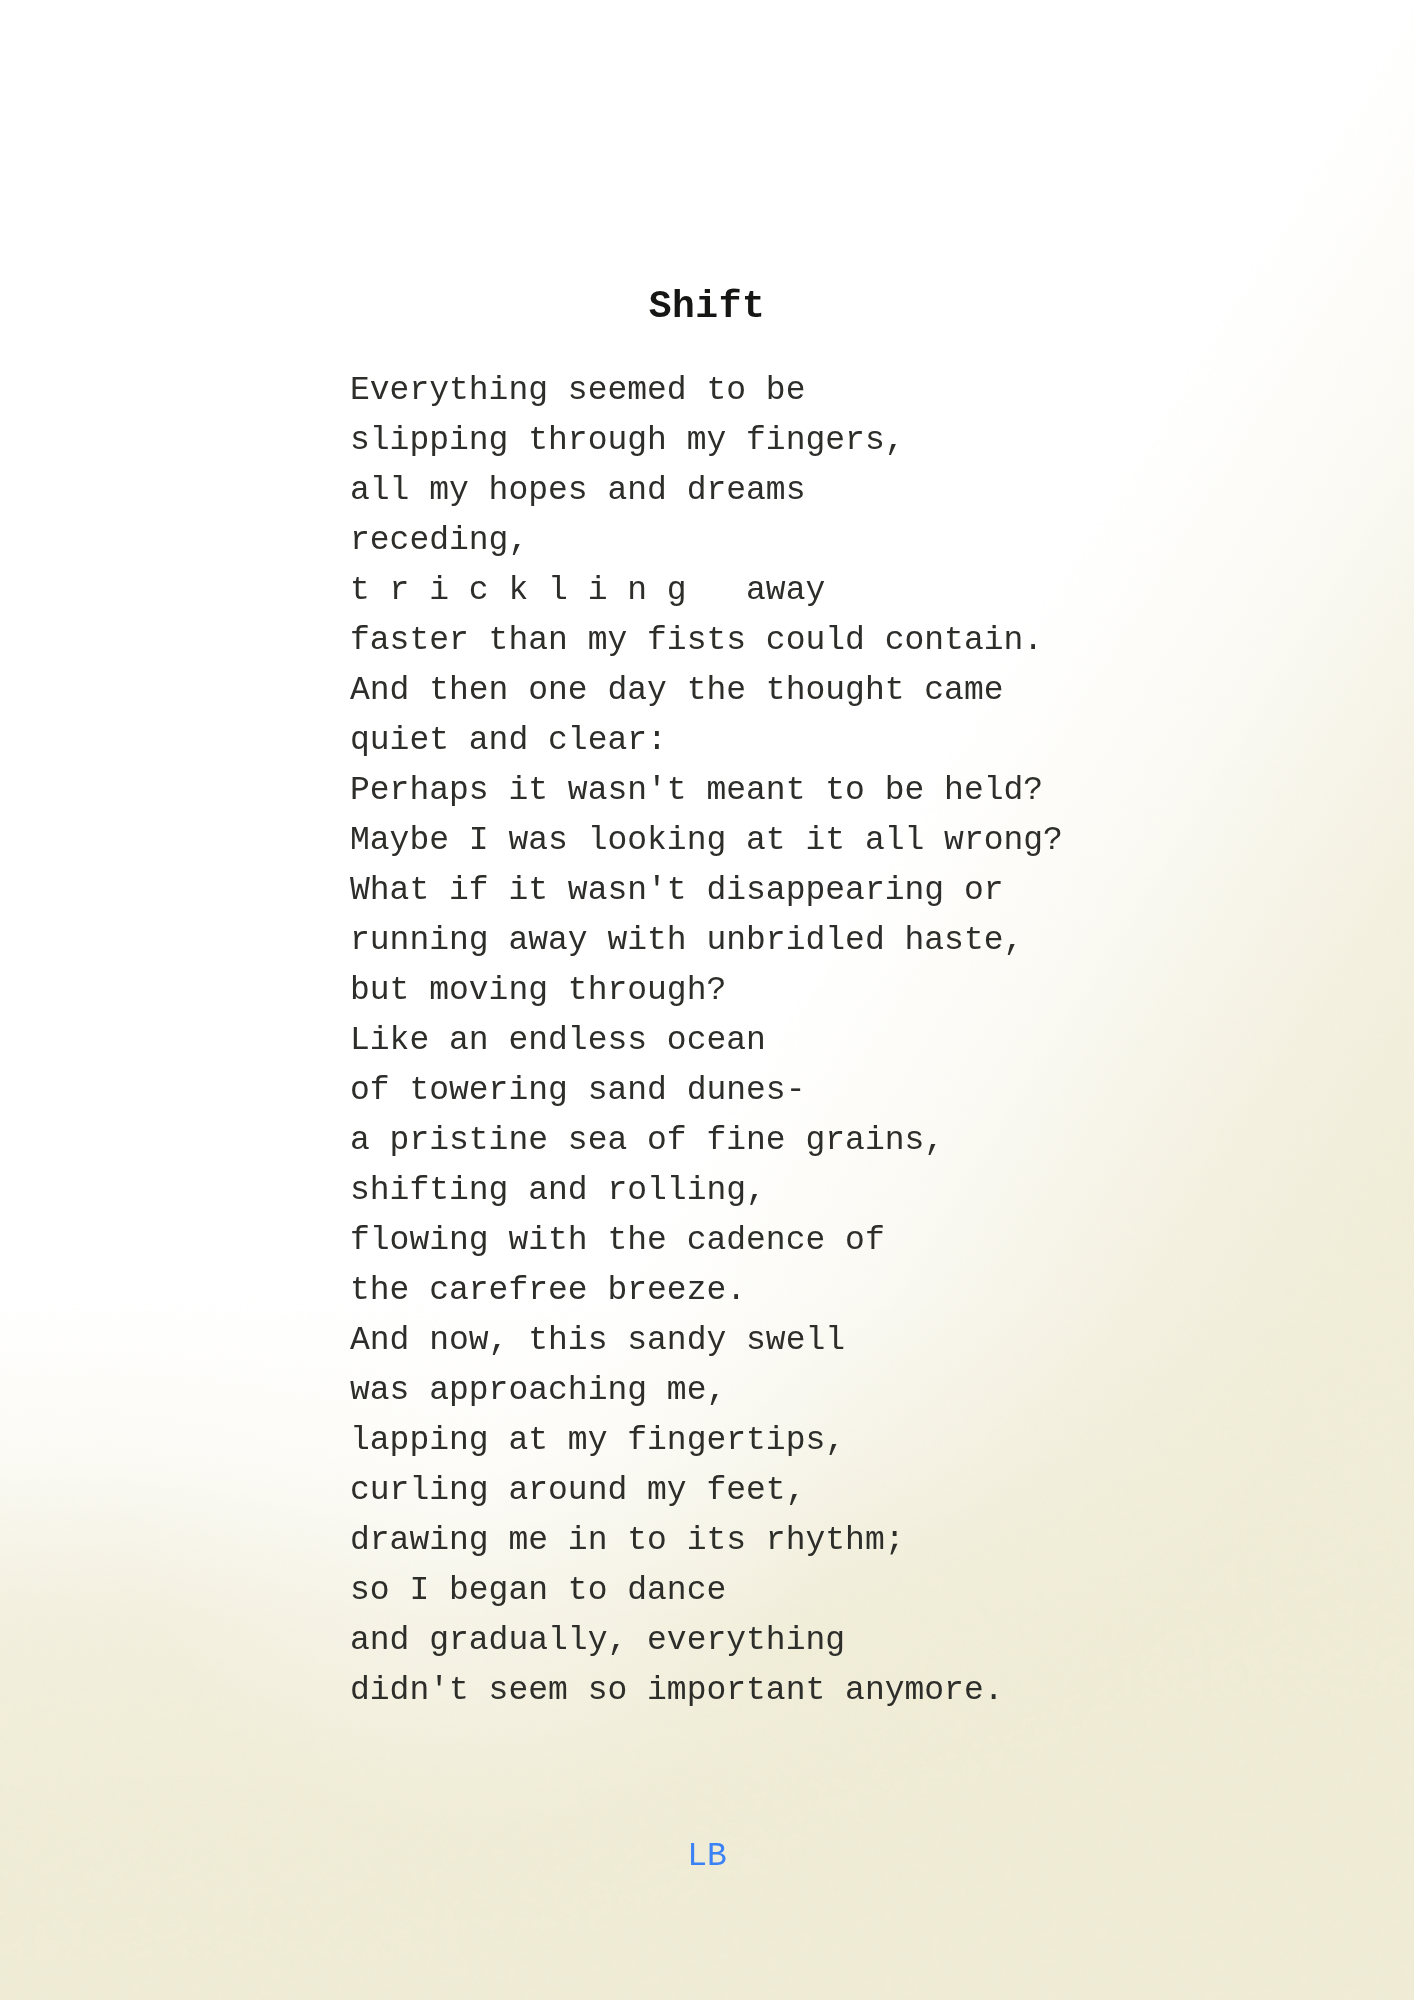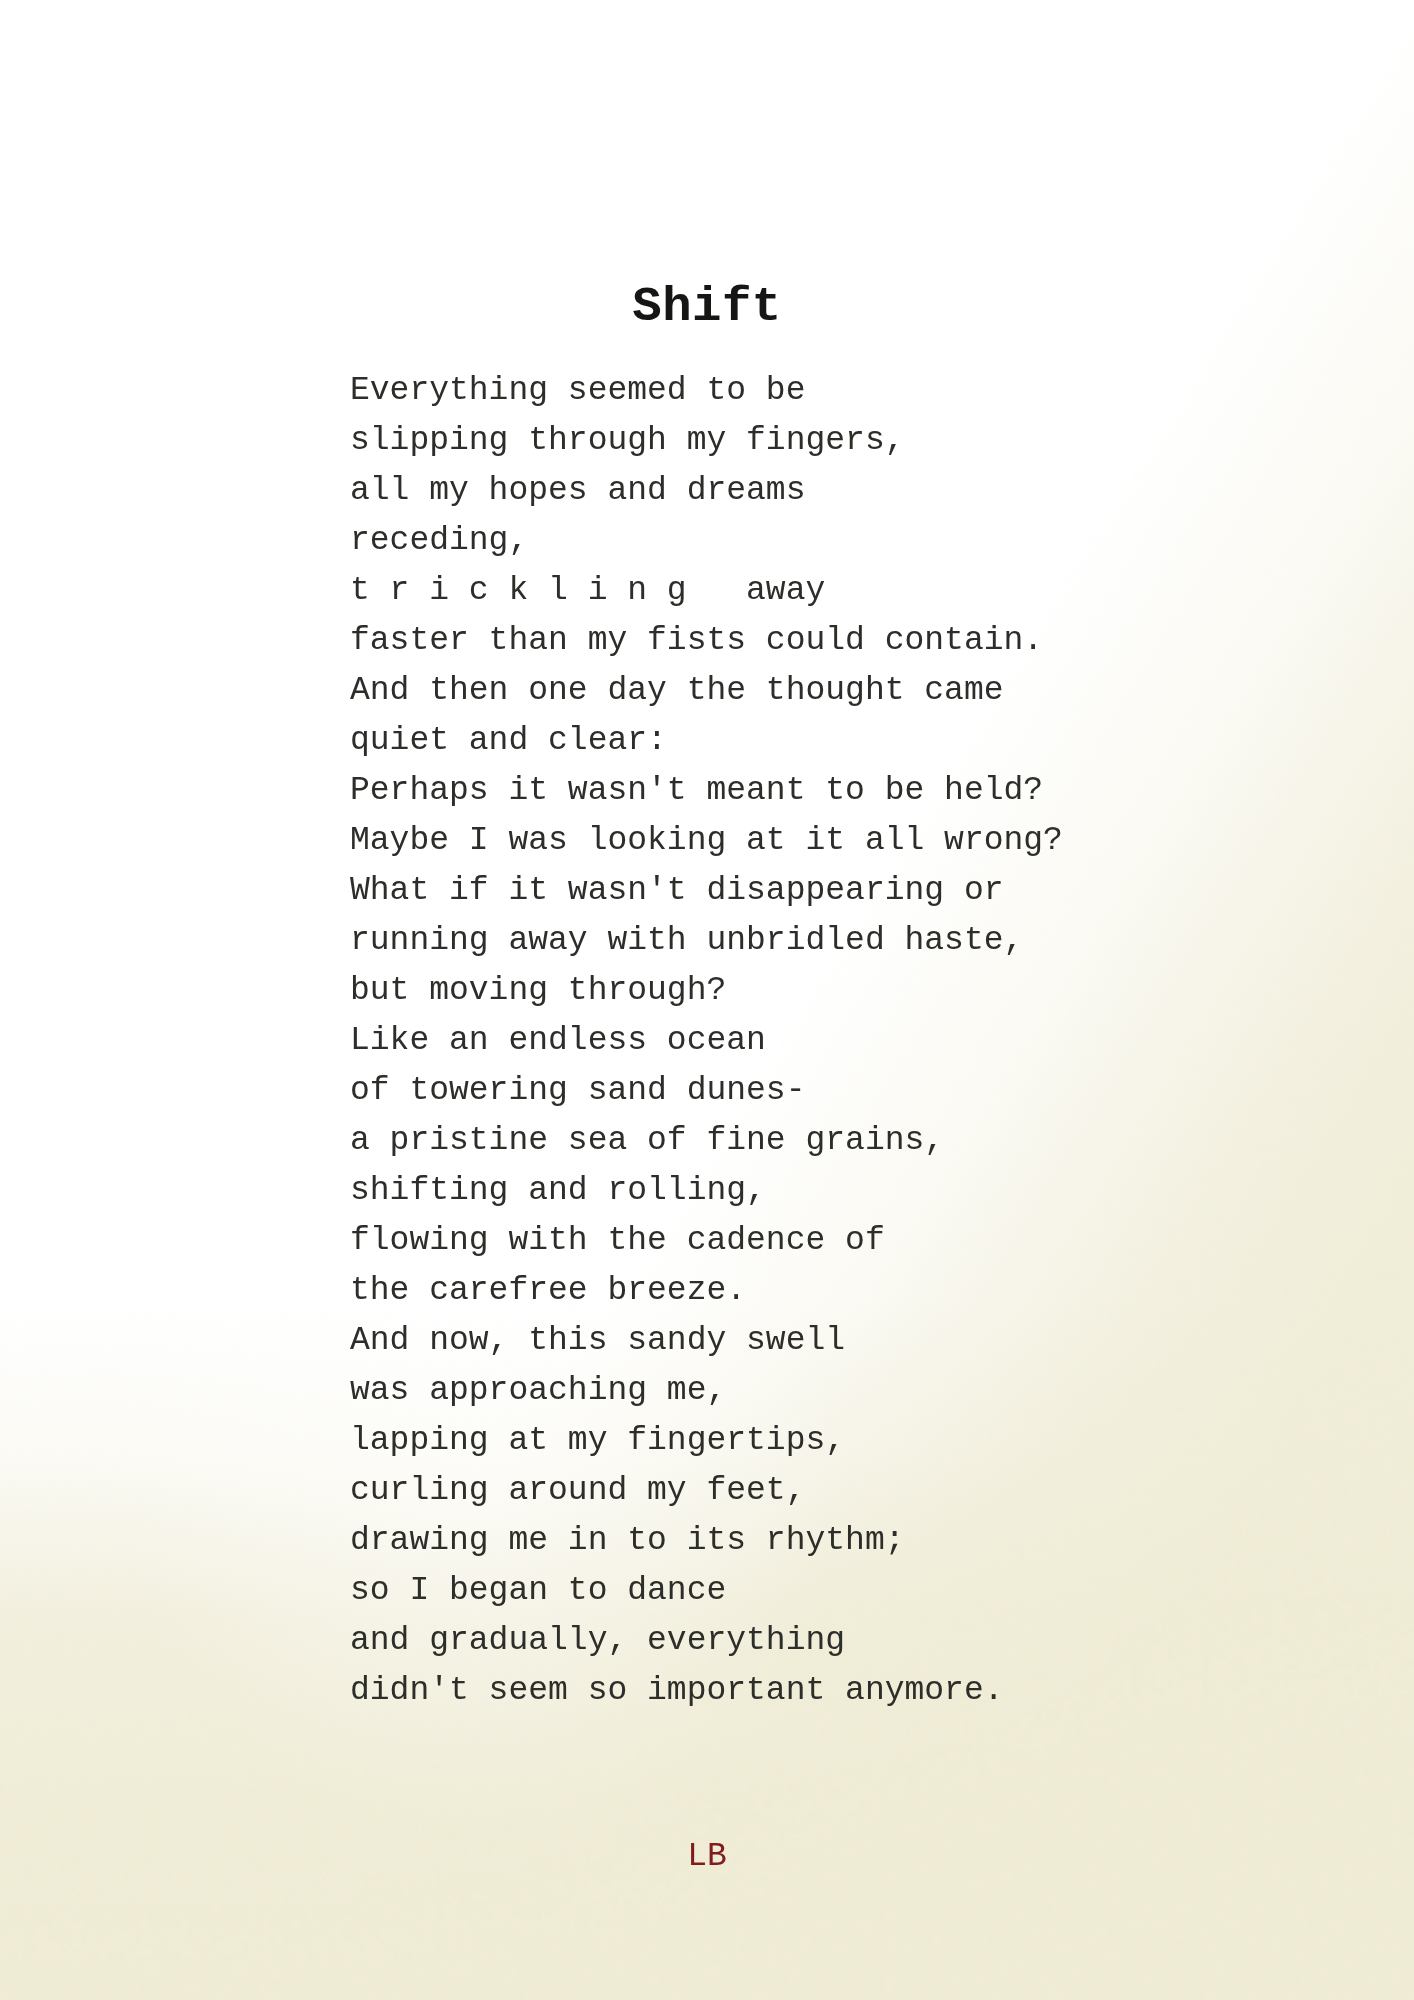--- a/index.html
+++ b/index.html
@@ -17,21 +17,21 @@
     width: 1414px; height: 2000px;
     pointer-events: none;
   }
   .title {
     position: absolute;
     left: 0; top: 288px;
     width: 100%;
     margin: 0;
     text-align: center;
     font-family: "Liberation Mono", "DejaVu Sans Mono", monospace;
-    font-size: 49px;
+    font-size: 38px;
     line-height: 38px;
     font-weight: bold;
     letter-spacing: 0.5px;
     color: #161614;
   }
   .poem {
     position: absolute;
     left: 350px; top: 366px;
     font-size: 33px;
     line-height: 50px;
@@ -39,21 +39,21 @@
     white-space: pre;
   }
   .poem .line { height: 50px; }
   .signature {
     position: absolute;
     left: 0; top: 1832px;
     width: 100%;
     text-align: center;
     font-size: 33px;
     line-height: 50px;
-    color: #7f1d1d;
+    color: #3b82f6;
   }
 </style>
 </head>
 <body>
 
 <div class="page">
 
   <svg class="texture-svg" viewBox="0 0 1414 2000" xmlns="http://www.w3.org/2000/svg" aria-hidden="true">
     <defs>
       <filter id="grain" x="0" y="0" width="100%" height="100%">

